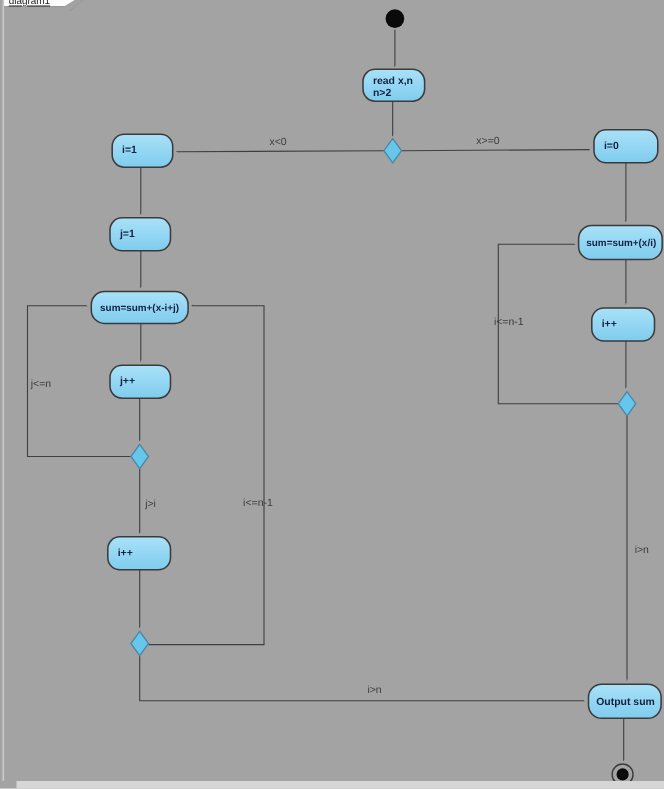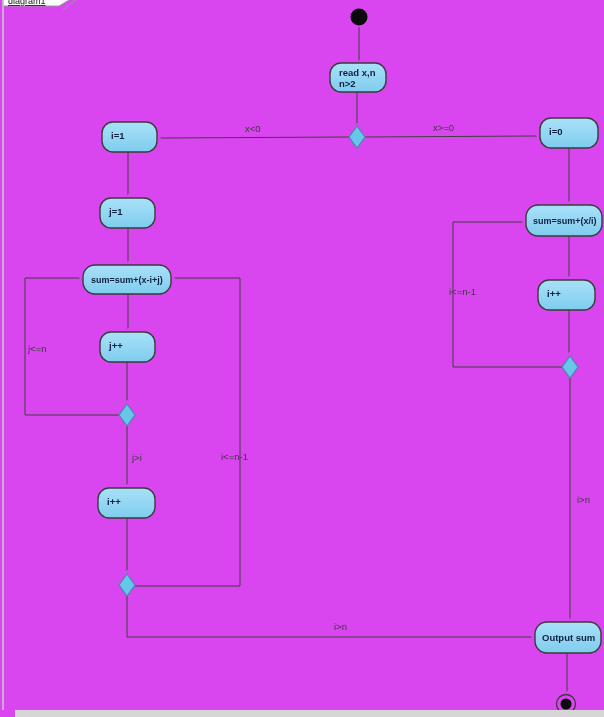--- a/index.html
+++ b/index.html
@@ -1,20 +1,20 @@
 <!DOCTYPE html>
 <html><head>
 <meta charset="utf-8">
 <style>
   html, body { margin: 0; padding: 0; background: #ffffff; }
   .canvas {
     position: relative;
     width: 604px;
     height: 717px;
-    background: #d946ef;
+    background: #a3a3a3;
     overflow: hidden;
     font-family: "Liberation Sans", sans-serif;
   }
   svg { display: block; }
   .node-label {
     font-family: "Liberation Sans", sans-serif;
     font-size: 9.5px;
     font-weight: 700;
     fill: #10203f;
   }

